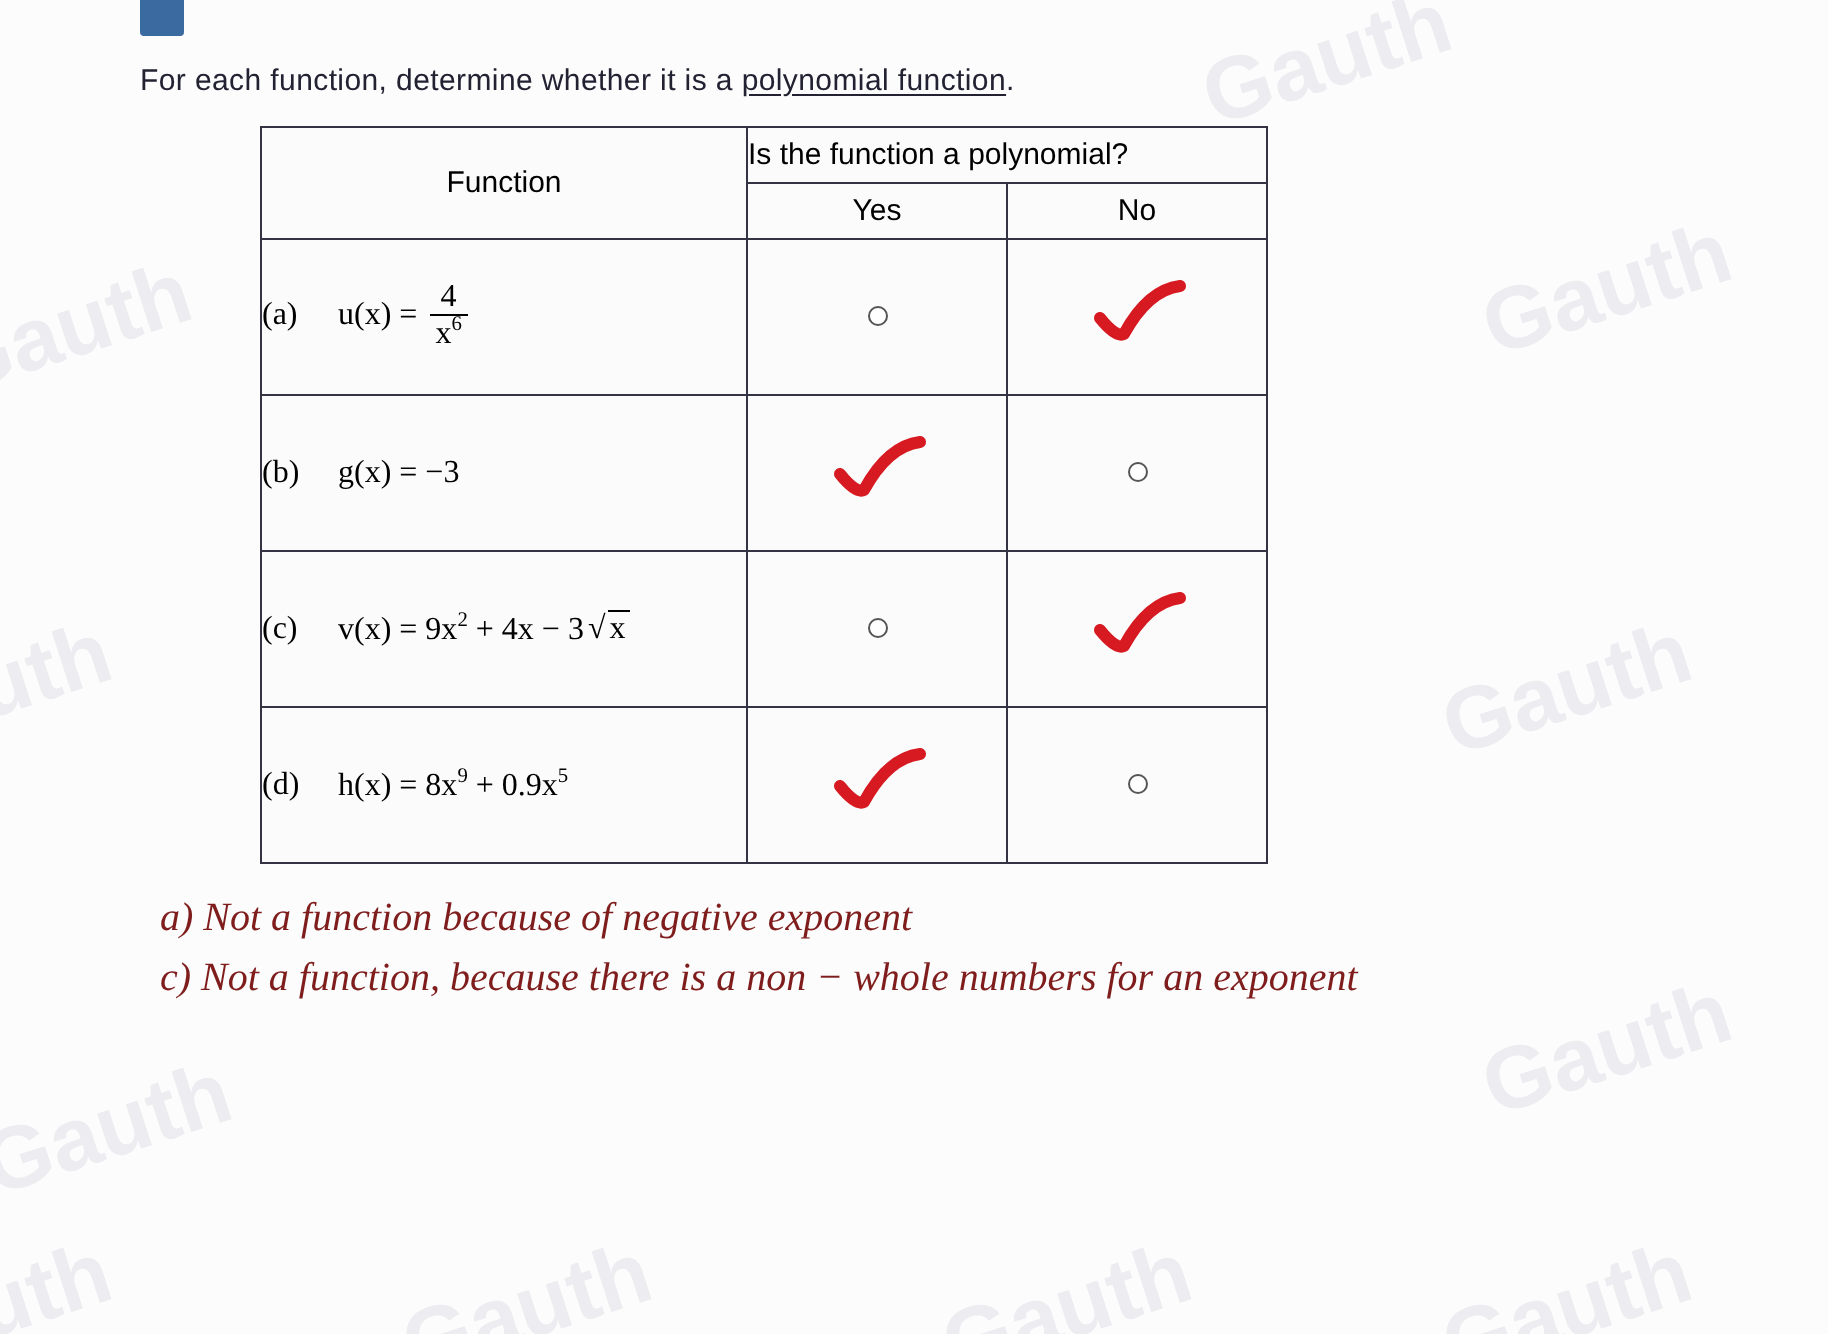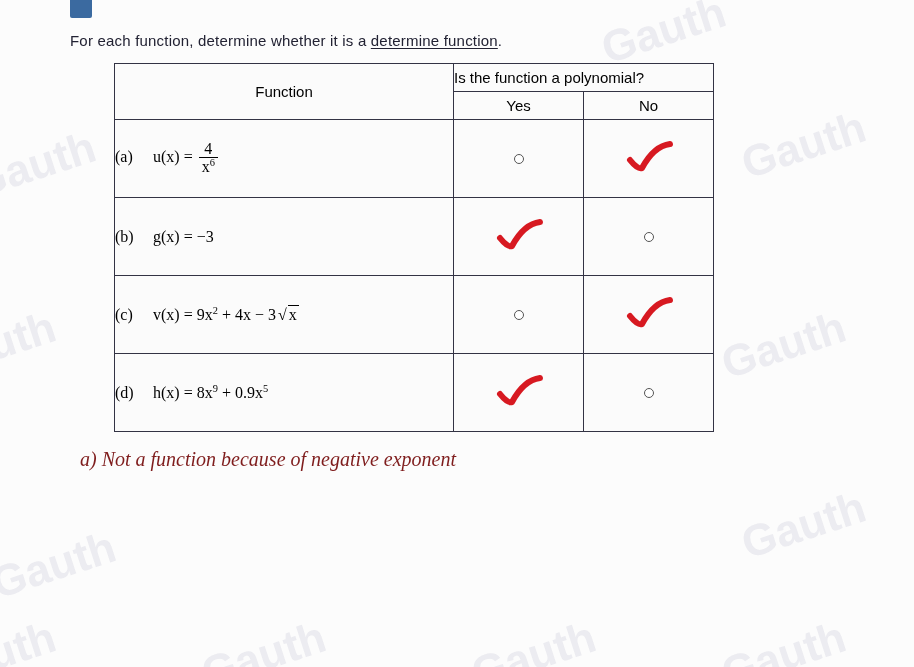--- a/index.html
+++ b/index.html
@@ -52,22 +52,22 @@
     font-size: 15px;
     color: #222233;
     letter-spacing: 0.2px;
   }
   .prompt .ul {
     text-decoration: underline;
     text-underline-offset: 2px;
   }
   .tbl {
     border-collapse: collapse;
-    margin: 14px auto 8px 44px;
-    width: 600px;
+    margin: 14px auto 8px 60px;
+    width: 504px;
   }
   .tbl th, .tbl td {
     border: 1px solid #333344;
     padding: 0;
     vertical-align: middle;
     background: #fbfbfb;
   }
   .hdr-func {
     height: 56px;
     text-align: center;
@@ -149,21 +149,21 @@
 <div class="watermark wm7">Gauth</div>
 <div class="watermark wm8">Gauth</div>
 <div class="watermark wm9">Gauth</div>
 <div class="watermark wm10">Gauth</div>
 <div class="watermark wm11">Gauth</div>
 
 <div class="page">
   <div class="close-tab"></div>
 
   <div class="prompt">
-    <span>For each function, determine whether it is a </span><span class="ul">determine function</span><span>.</span>
+    <span>For each function, determine whether it is a </span><span class="ul">polynomial function</span><span>.</span>
   </div>
 
   <table class="tbl">
     <tbody>
         <tr>
       <th class="hdr-func" rowspan="2">Function</th>
       <th class="hdr-poly" colspan="2">Is the function a polynomial?</th>
     </tr>
     <tr>
       <th class="hdr-yes">Yes</th>
@@ -238,14 +238,15 @@
       </td>
       <td class="cell-ans">
         <span class="radio"></span>
       </td>
     </tr>
   </tbody>
     </table>
 
   <div class="answers">
     <div>a) Not a function because of negative exponent</div>
+    <div>c) Not a function, because there is a non − whole numbers for an exponent</div>
   </div>
 </div>
 
 </body></html>

